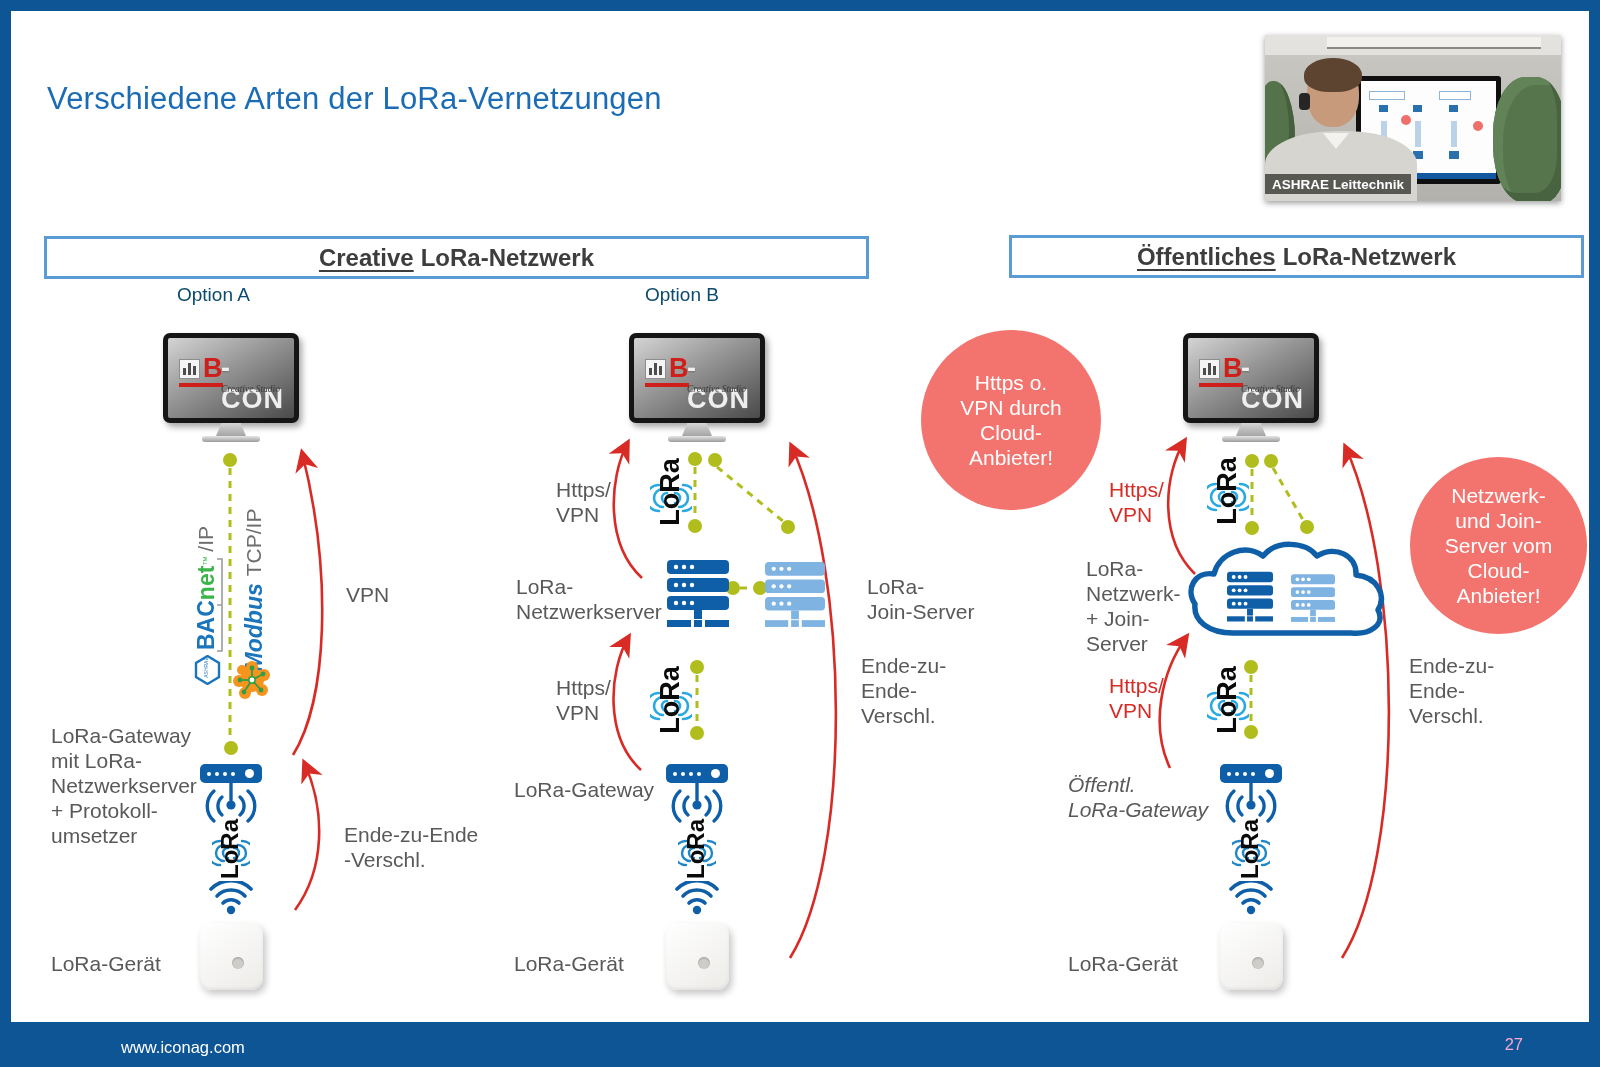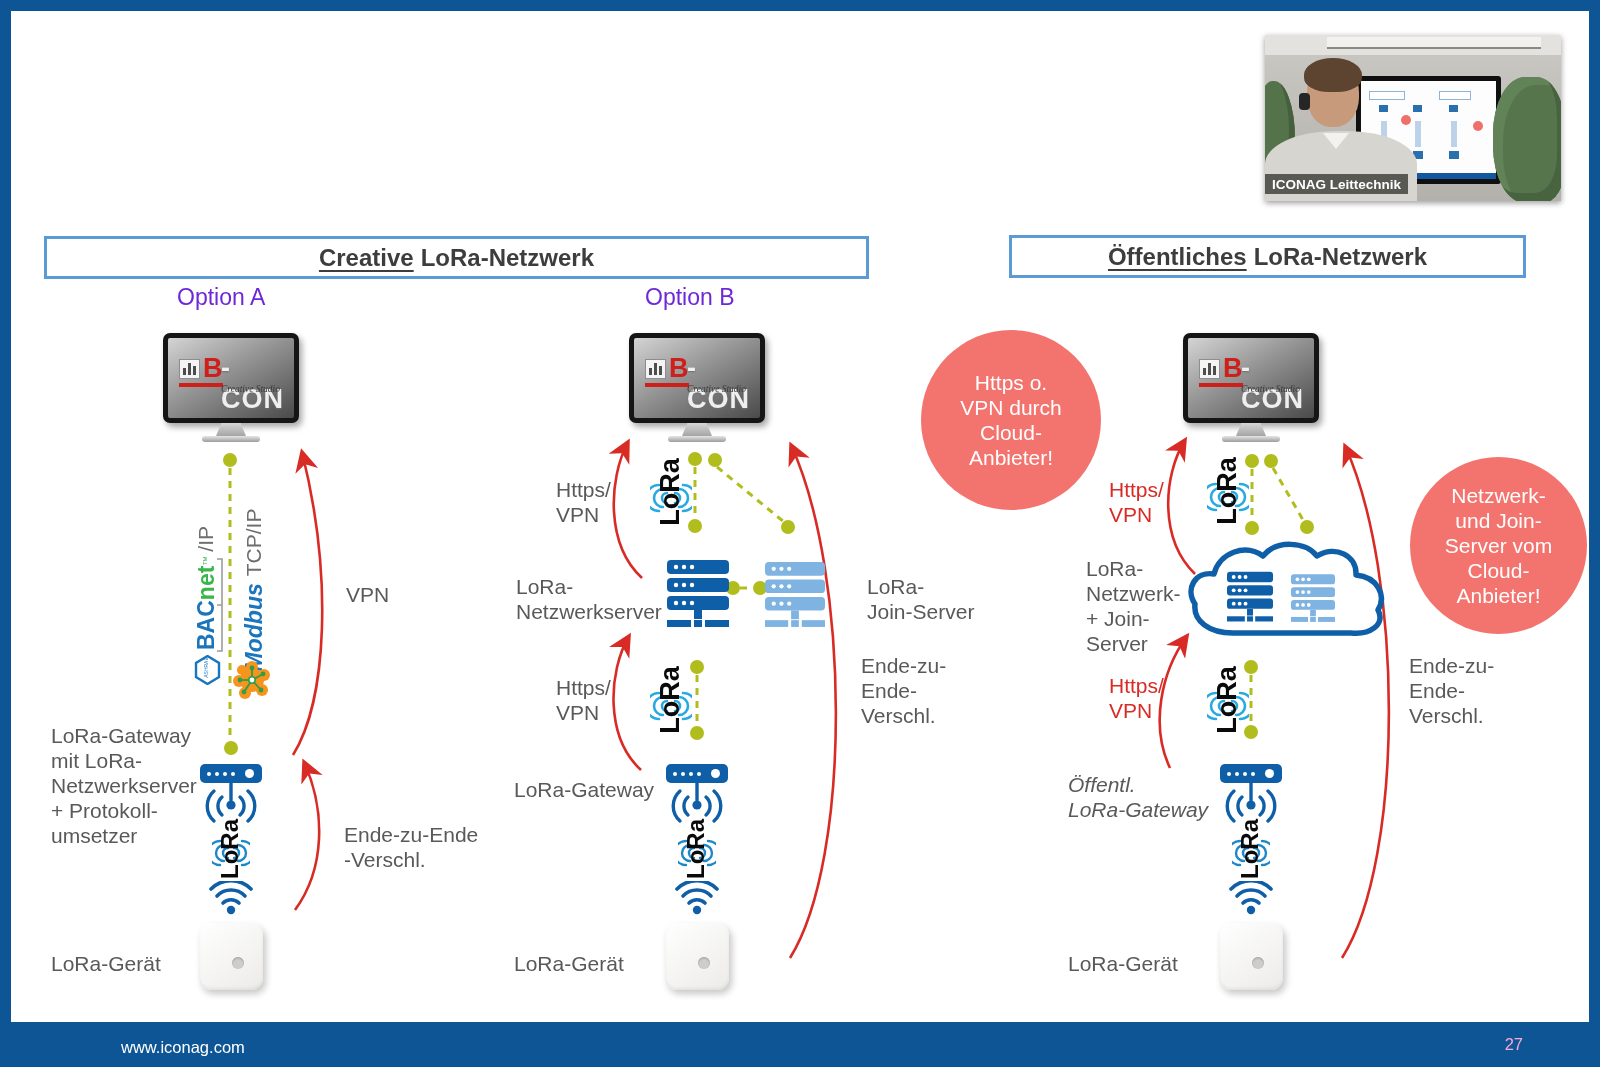--- a/index.html
+++ b/index.html
@@ -8,21 +8,21 @@
          border-left:11px solid #0e5595;border-right:11px solid #0e5595;border-top:11px solid #0e5595;
          box-sizing:border-box;}
   .abs{position:absolute;}
   
   .title{position:absolute;left:36px;top:70px;font-size:31px;color:#1b6cb5;letter-spacing:.2px;}
   
   .secbox{position:absolute;height:43px;background:#fff;border:3px solid #5b9bd5;box-sizing:border-box;
           display:flex;align-items:center;justify-content:center;font-size:24px;font-weight:bold;color:#3d3d3d;z-index:2;}
   .secbox .u{text-decoration:underline;text-decoration-thickness:2px;text-underline-offset:4px;}
   .secbox .rest{margin-left:7px;text-align:right;}
-  .optlabel{position:absolute;font-size:23px;color:#6d28d9;z-index:2;}
+  .optlabel{position:absolute;font-size:19px;color:#0c4a6e;z-index:2;}
   
   .lbl{position:absolute;font-size:21px;line-height:25px;color:#595959;white-space:pre-line;z-index:5;}
   .lbl.red{color:#d92b25;}
   
   .bubble{position:absolute;background:#f3736e;border-radius:50%;color:#fff;display:flex;align-items:center;
           justify-content:center;text-align:center;font-size:21px;line-height:25px;white-space:pre-line;z-index:2;}
   
   .monitor{position:absolute;width:136px;height:110px;z-index:3;}
   .mon-screen{position:absolute;left:0;top:0;width:136px;height:90px;background:#151515;border-radius:7px;
               padding:5px;box-sizing:border-box;box-shadow:3px 4px 6px rgba(0,0,0,.35);}
@@ -102,26 +102,27 @@
   .footer{position:absolute;left:0;bottom:0;width:1600px;height:45px;background:#0e5595;z-index:7;
           display:flex;align-items:center;color:#fff;font-size:16.5px;}
   .footer .url{margin-left:110px;margin-top:6px;}
   .footer .pg{margin-left:auto;margin-right:88px;color:#f9a8d4;}
 </style>
 </head>
 <body>
 
 <div class="slide">
 
+  <div class="title">Verschiedene Arten der LoRa-Vernetzungen</div>
 
   <div class="secbox" style="left:33px;top:225px;width:825px;">
     <span class="u">Creative</span>
     <span class="rest">LoRa-Netzwerk</span>
   </div>
-  <div class="secbox" style="left:998px;top:224px;width:517px;">
+  <div class="secbox" style="left:998px;top:224px;width:575px;">
     <span class="u">Öffentliches</span>
     <span class="rest">LoRa-Netzwerk</span>
   </div>
 
   <div class="optlabel" style="left:166px;top:273px;">Option A</div>
   <div class="optlabel" style="left:634px;top:273px;">Option B</div>
 
   <svg class="abs" width="1600" height="1067" style="left:0;top:0;z-index:1;">
     <defs>
       <marker id="arr" markerWidth="10" markerHeight="10" refX="7.5" refY="4.5" orient="auto">
@@ -621,21 +622,21 @@
         <div class="mini" style="left:52px;top:70px;width:10px;height:8px;background:#2a6fae;"></div>
         <div class="mini" style="left:88px;top:70px;width:10px;height:8px;background:#2a6fae;"></div>
         <div class="mini" style="left:0;bottom:0;width:100%;height:6px;background:#1158a0;"></div>
       </div>
     </div>
     <div class="wc-plant-r"></div>
     <div class="wc-body"></div>
     <div class="wc-collar"></div>
     <div class="wc-head"></div>
     <div class="wc-ear"></div>
-    <div class="wc-caption">ICONAG Leittechnik</div>
+    <div class="wc-caption">ASHRAE Leittechnik</div>
   </div>
 
   <div class="footer">
     <span class="url">www.iconag.com</span>
     <span class="pg">27</span>
   </div>
 
 </div>
 
 </body></html>

